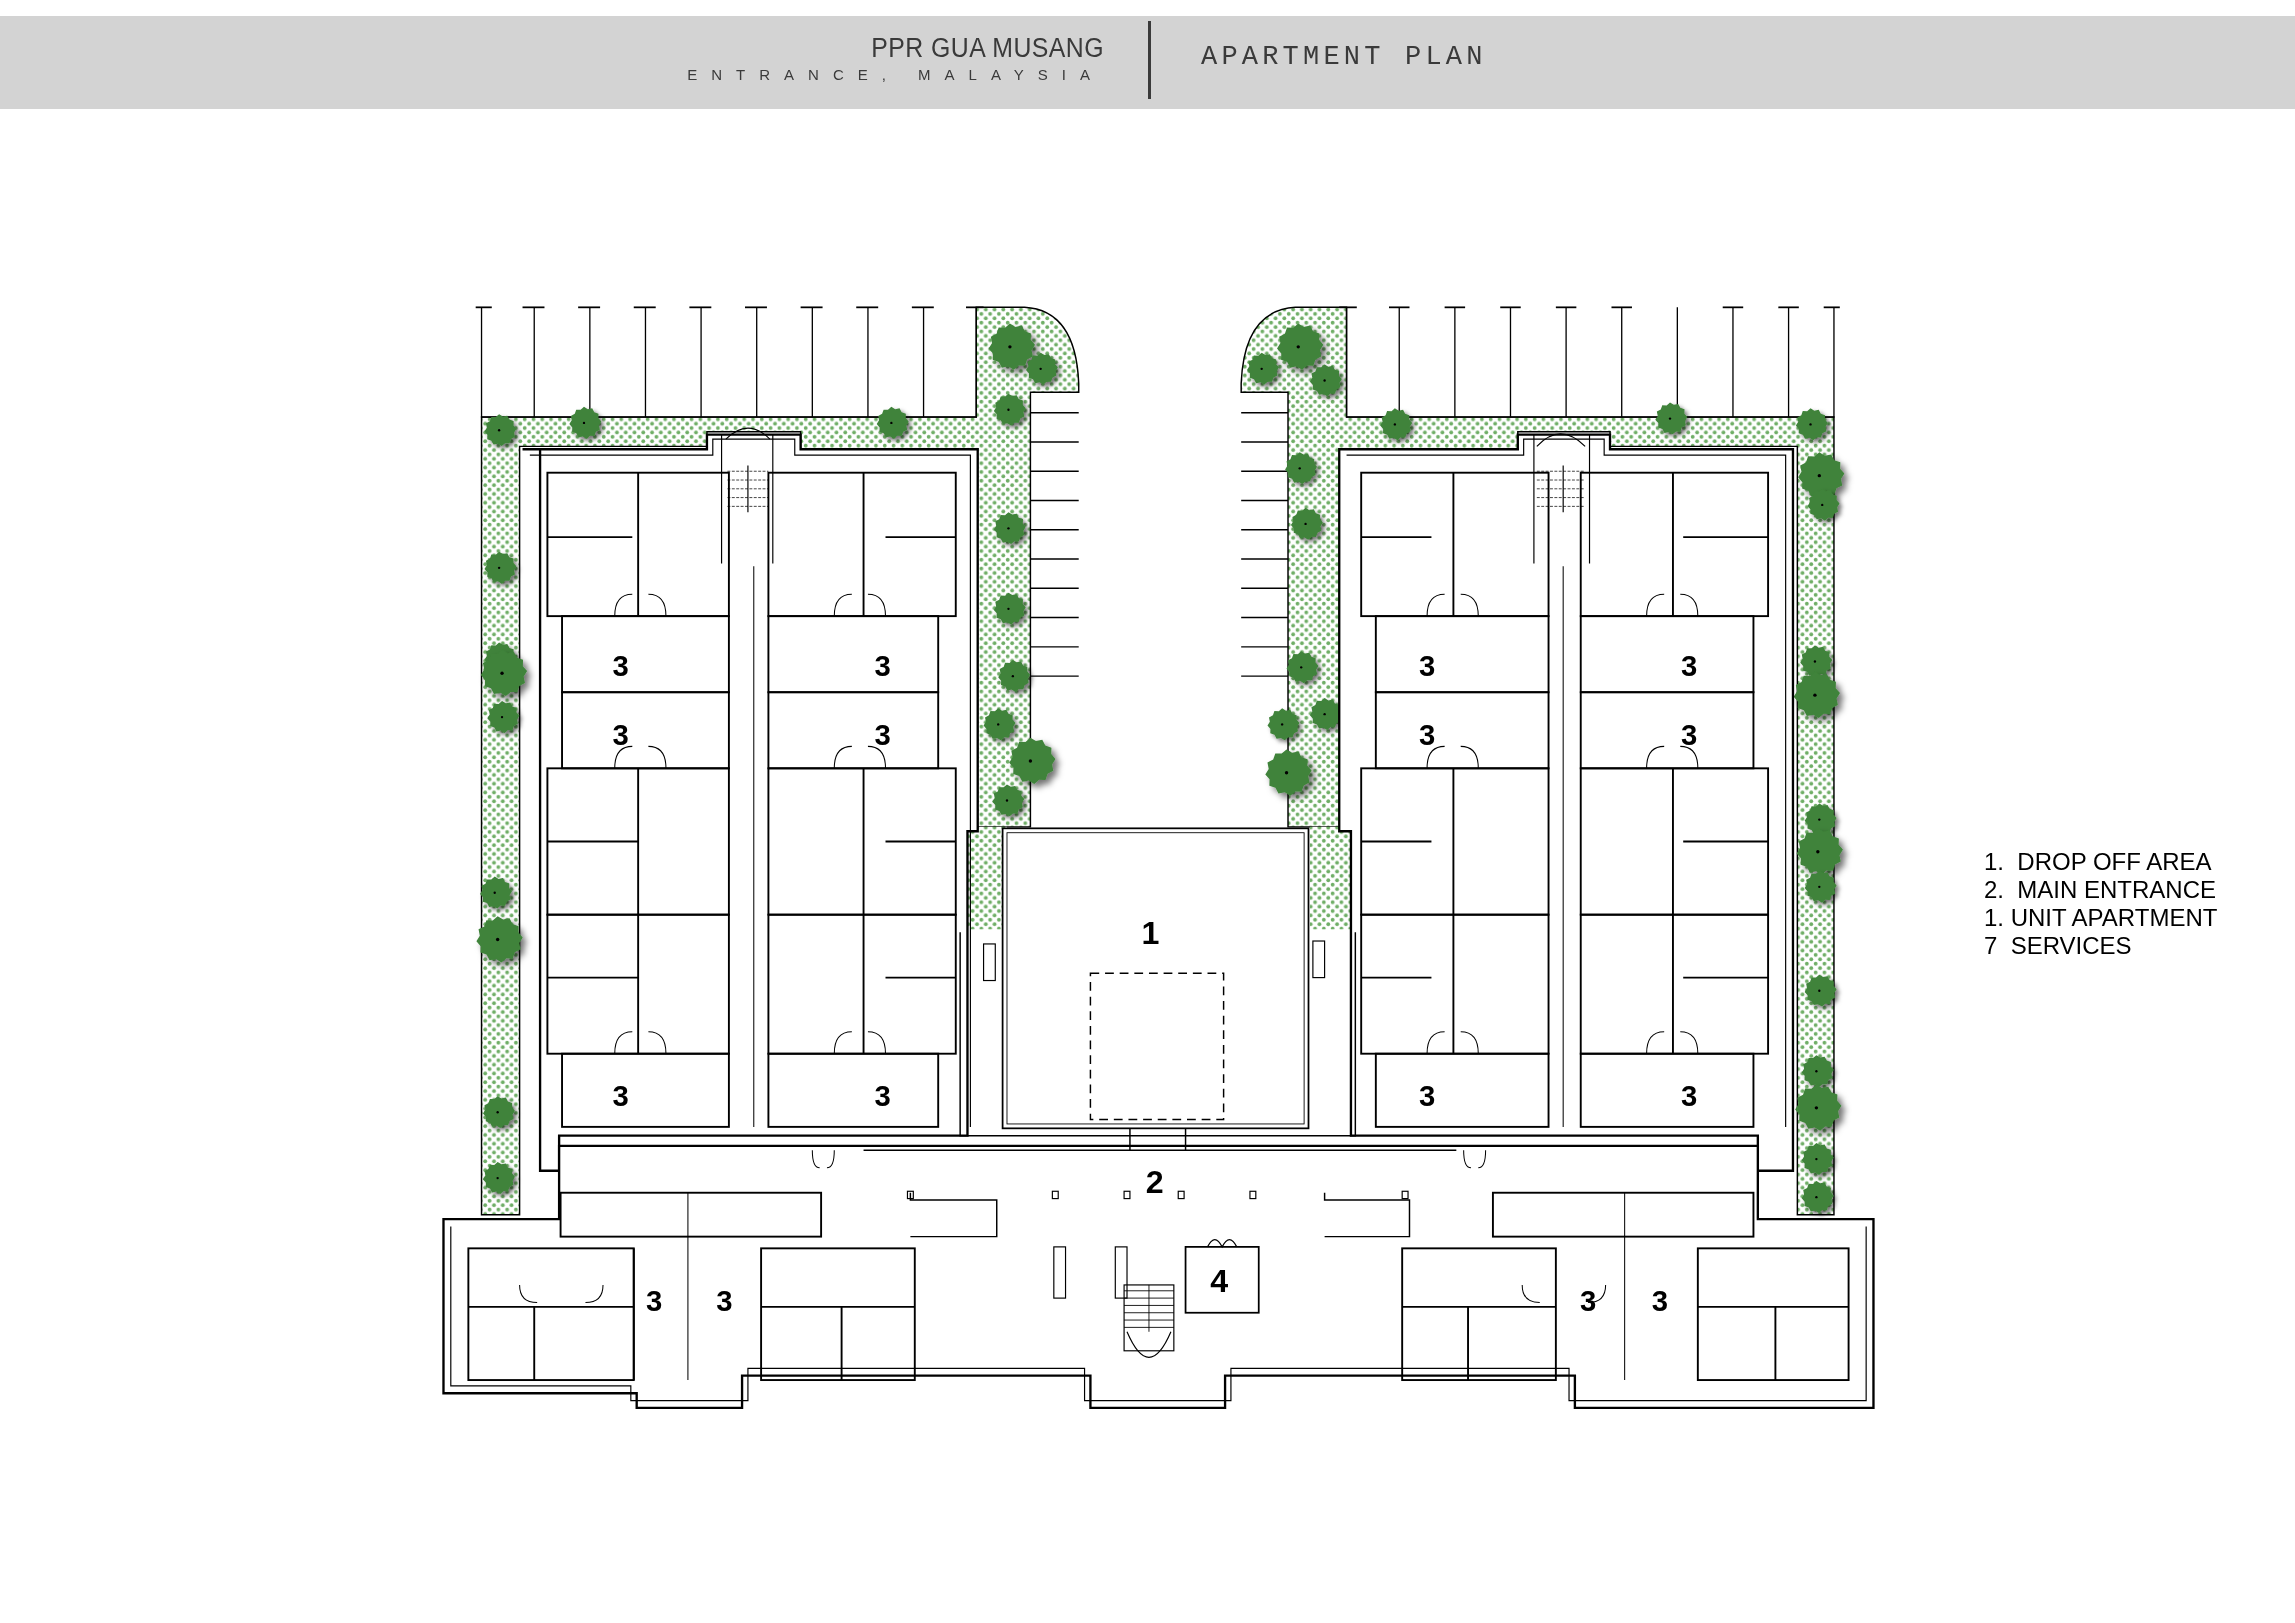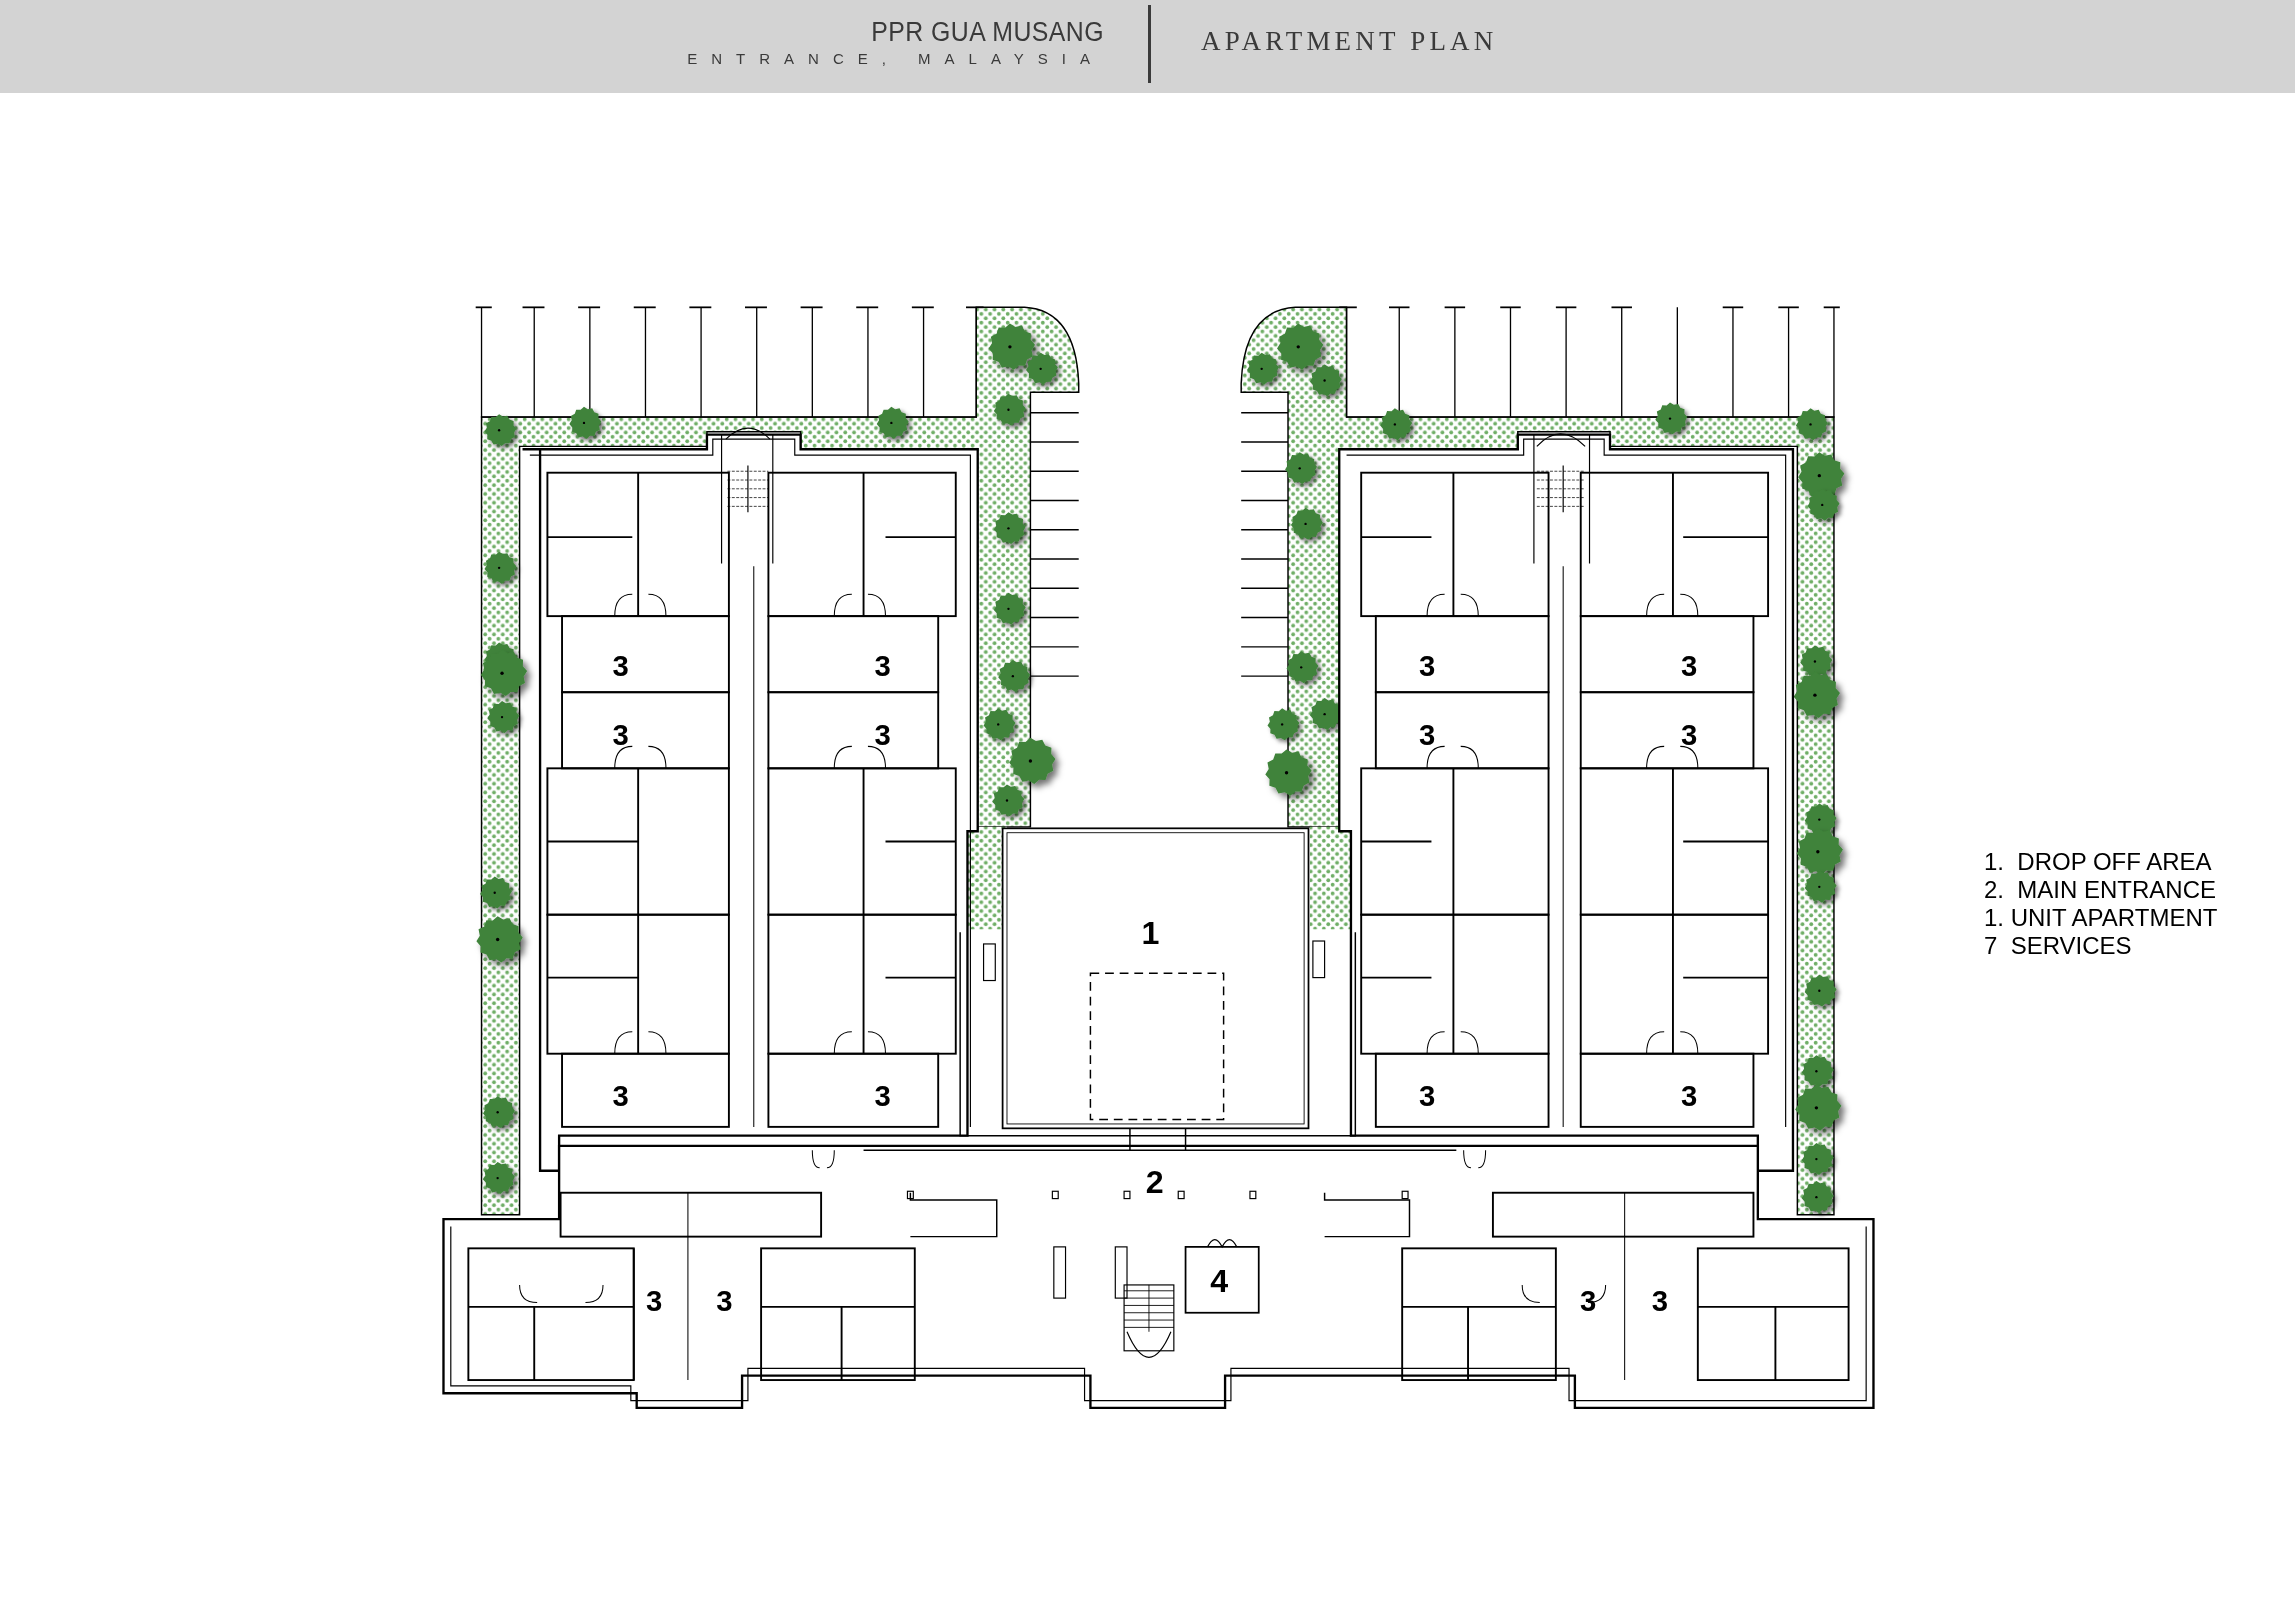--- a/index.html
+++ b/index.html
@@ -1,21 +1,21 @@
 <!DOCTYPE html>
 <html style="font-size:7.4px"><head>
 <meta charset="utf-8">
 <style>
   html,body{margin:0;padding:0;background:#ffffff;}
   body{width:2295px;height:1623px;position:relative;overflow:hidden;font-family:"Liberation Sans",sans-serif;}
-  .header{position:absolute;left:0;top:0;width:2295px;height:93px;background:#d3d3d3;}
+  .header{position:absolute;left:0;top:16px;width:2295px;height:93px;background:#d3d3d3;}
   .proj-title{position:absolute;right:1191px;top:16.7px;font-size:27px;color:#3a3a3a;letter-spacing:0.5px;white-space:nowrap;font-family:"Liberation Sans",sans-serif;transform:scaleX(0.92);transform-origin:right center;}
   .proj-sub{position:absolute;right:1191px;top:50px;font-size:15px;color:#3a3a3a;letter-spacing:14px;white-space:nowrap;font-family:"Liberation Sans",sans-serif;}
   .divider{position:absolute;left:1148px;top:4.6px;width:2.8px;height:78px;background:#3a3a3a;}
-  .sheet-title{position:absolute;left:1201px;top:26px;font-size:27px;color:#3a3a3a;letter-spacing:4.2px;white-space:nowrap;font-family:Liberation Serif, serif;}
+  .sheet-title{position:absolute;left:1201px;top:26px;font-size:27px;color:#3a3a3a;letter-spacing:4.2px;white-space:nowrap;font-family:Liberation Mono, monospace;}
   .plan{position:absolute;left:0;top:0;width:2295px;height:1623px;}
   .legend{position:absolute;left:1960px;top:848px;font-size:24px;line-height:28px;color:#000;font-family:"Liberation Sans",sans-serif;margin-left:24px;}
   .legend div{white-space:pre;}
   .lbl{font-family:"Liberation Sans",sans-serif;font-weight:bold;fill:#000;}
 </style>
 </head>
 <body>
 
 <div class="header">
   <div class="proj-title">PPR GUA MUSANG</div>

